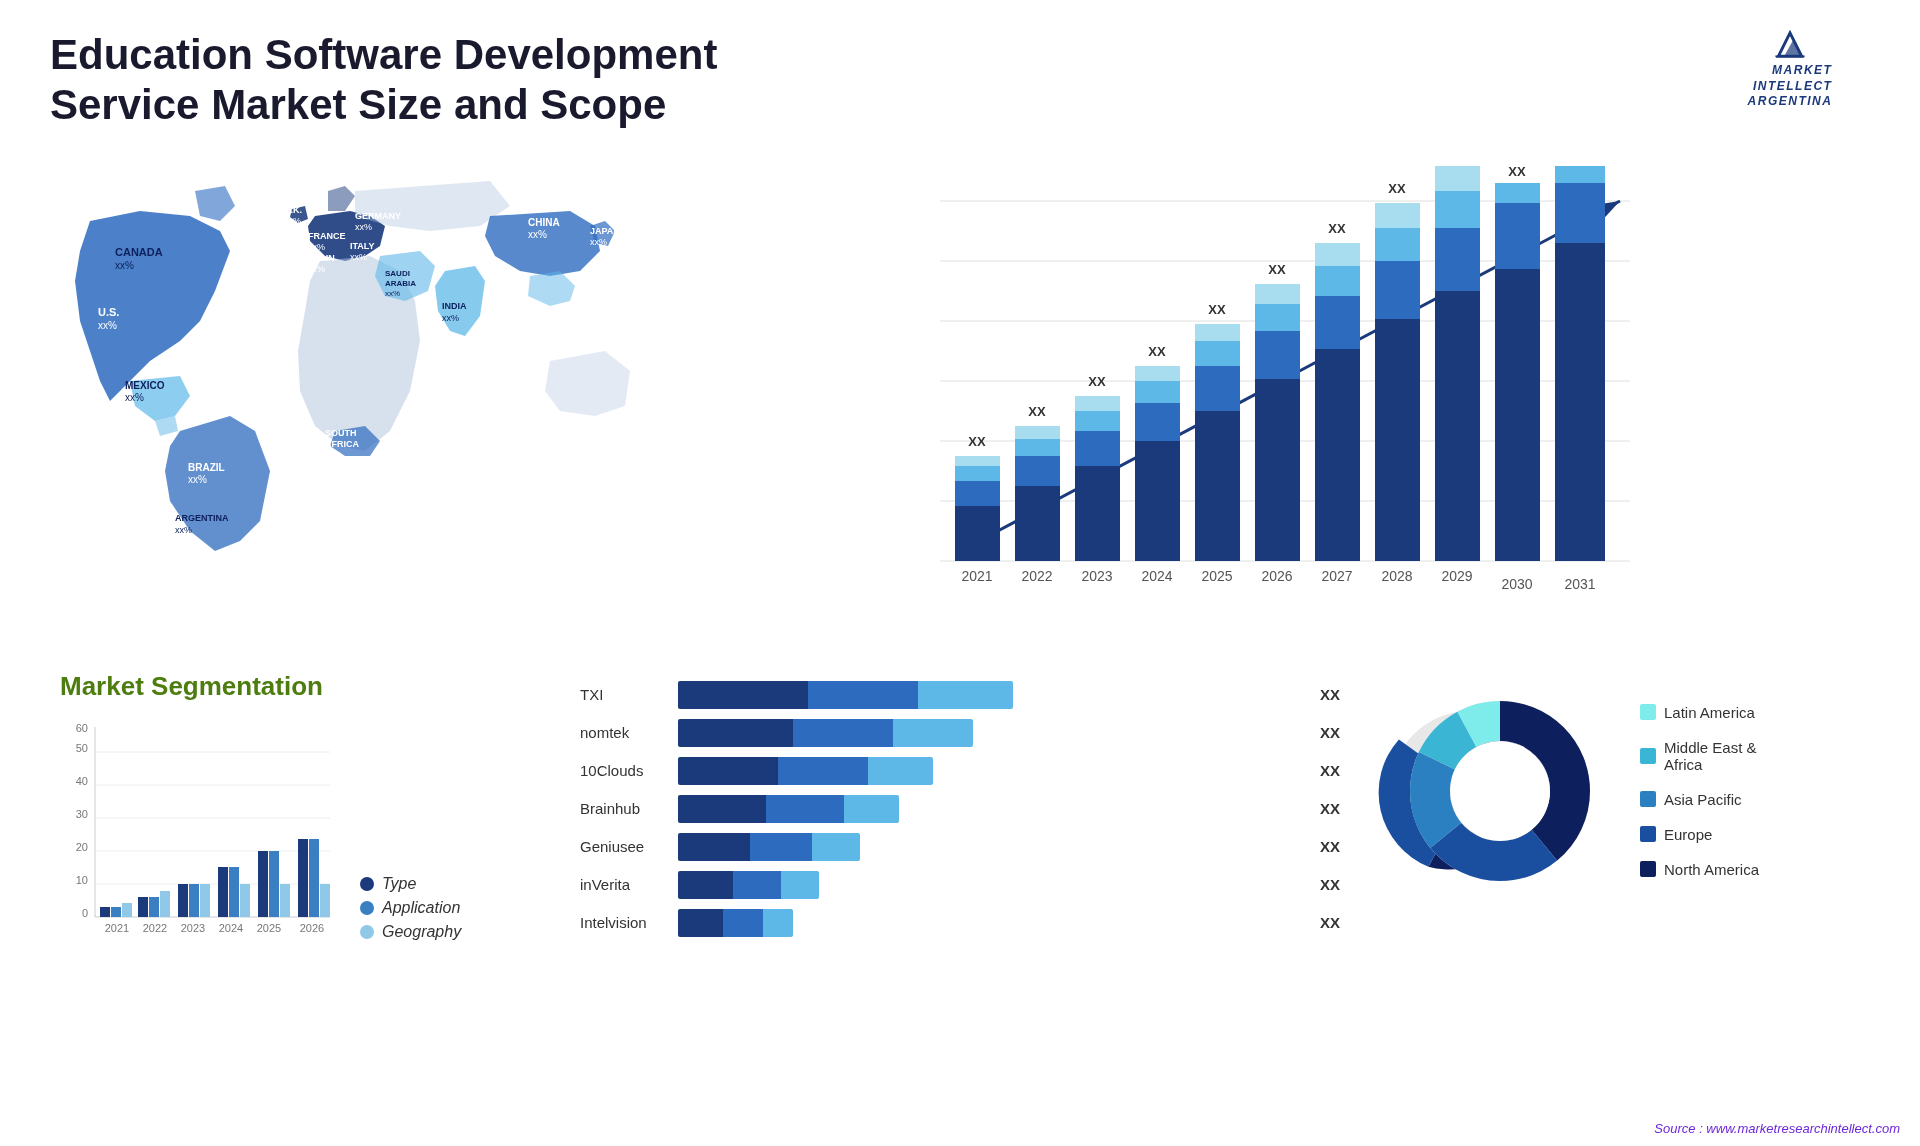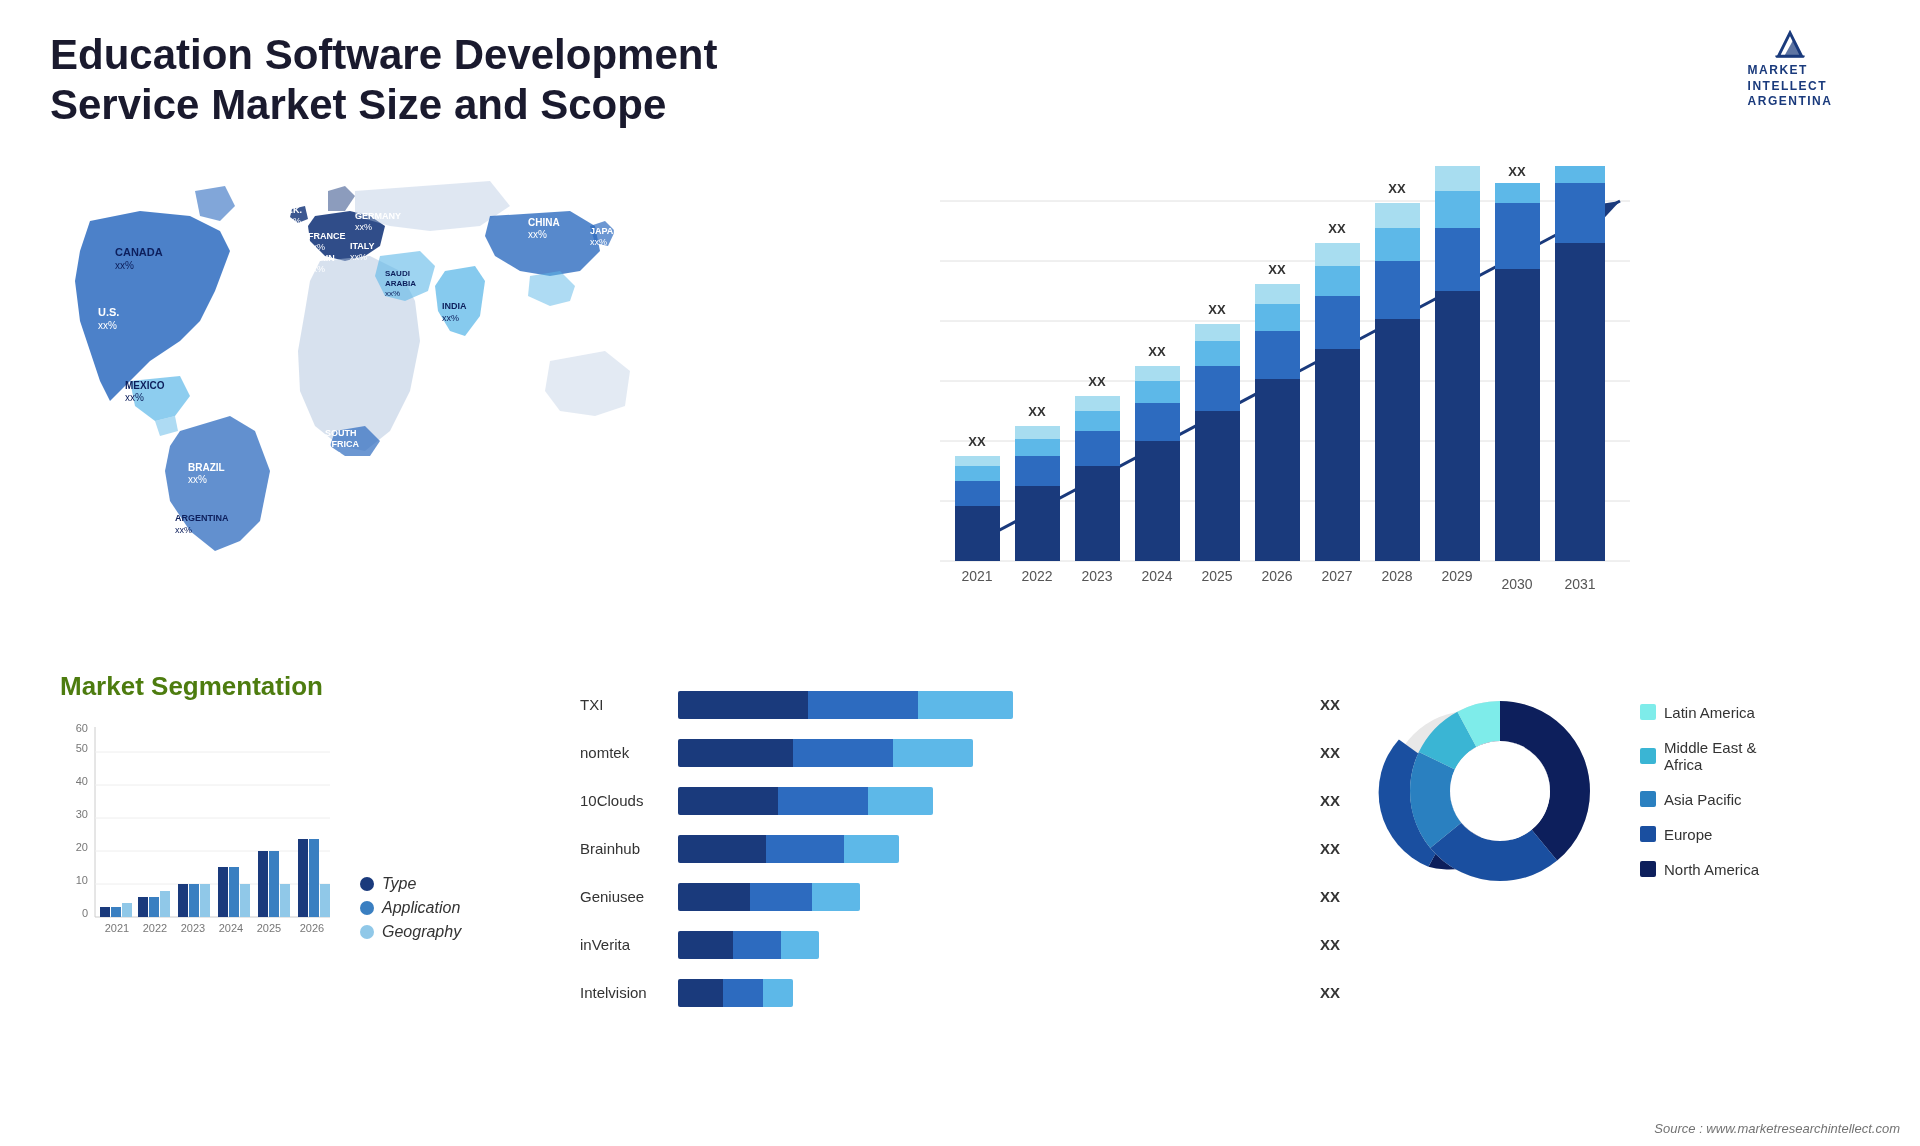--- a/index.html
+++ b/index.html
@@ -126,21 +126,20 @@
       position: relative;
     }
     .players-list {
       margin-top: 10px;
     }
     .player-row {
       display: flex;
       align-items: center;
       margin-bottom: 10px;
       gap: 8px;
-      margin-top: 20px;
     }
     .player-name {
       width: 90px;
       font-size: 15px;
       color: #333;
       flex-shrink: 0;
     }
     .player-bar-container {
       flex: 1;
       height: 28px;
@@ -192,21 +191,21 @@
       height: 16px;
       border-radius: 2px;
       flex-shrink: 0;
     }
 
     .source-text {
       position: absolute;
       bottom: 10px;
       right: 20px;
       font-size: 13px;
-      color: #737373;
+      color: #6d28d9;
       font-style: italic;
     }
 
     
     .grid-line {
       stroke: #e0e0e0;
       stroke-width: 1;
     }
   </style>
 </head>
@@ -216,21 +215,21 @@
 
   <div class="header">
     <h1 class="title">Education Software Development Service Market Size and Scope</h1>
     <div class="logo-area">
       <div class="logo-box">
         <svg class="logo-icon" viewBox="0 0 60 50">
           <polygon points="10,45 30,5 50,45" fill="none" stroke="#1a3a7c" stroke-width="5"></polygon>
           <polygon points="20,45 35,18 50,45" fill="#1a3a7c" opacity="0.7"></polygon>
           <line x1="5" y1="45" x2="55" y2="45" stroke="#1a3a7c" stroke-width="3"></line>
         </svg>
-        <div style="text-align:left; line-height:1.3;">
+        <div style="text-align:right; line-height:1.3;font-style:italic;">
           <div style="font-size:12px; font-weight:800; color:#1a3a7c; letter-spacing:1.5px;">MARKET</div>
           <div style="font-size:12px; font-weight:800; color:#1a3a7c; letter-spacing:1.5px;">INTELLECT</div>
           <div style="font-size:12px; font-weight:800; color:#1a3a7c; letter-spacing:1.5px;">ARGENTINA</div>
         </div>
       </div>
     </div>
   </div>
 
   <div class="main-grid">
 

